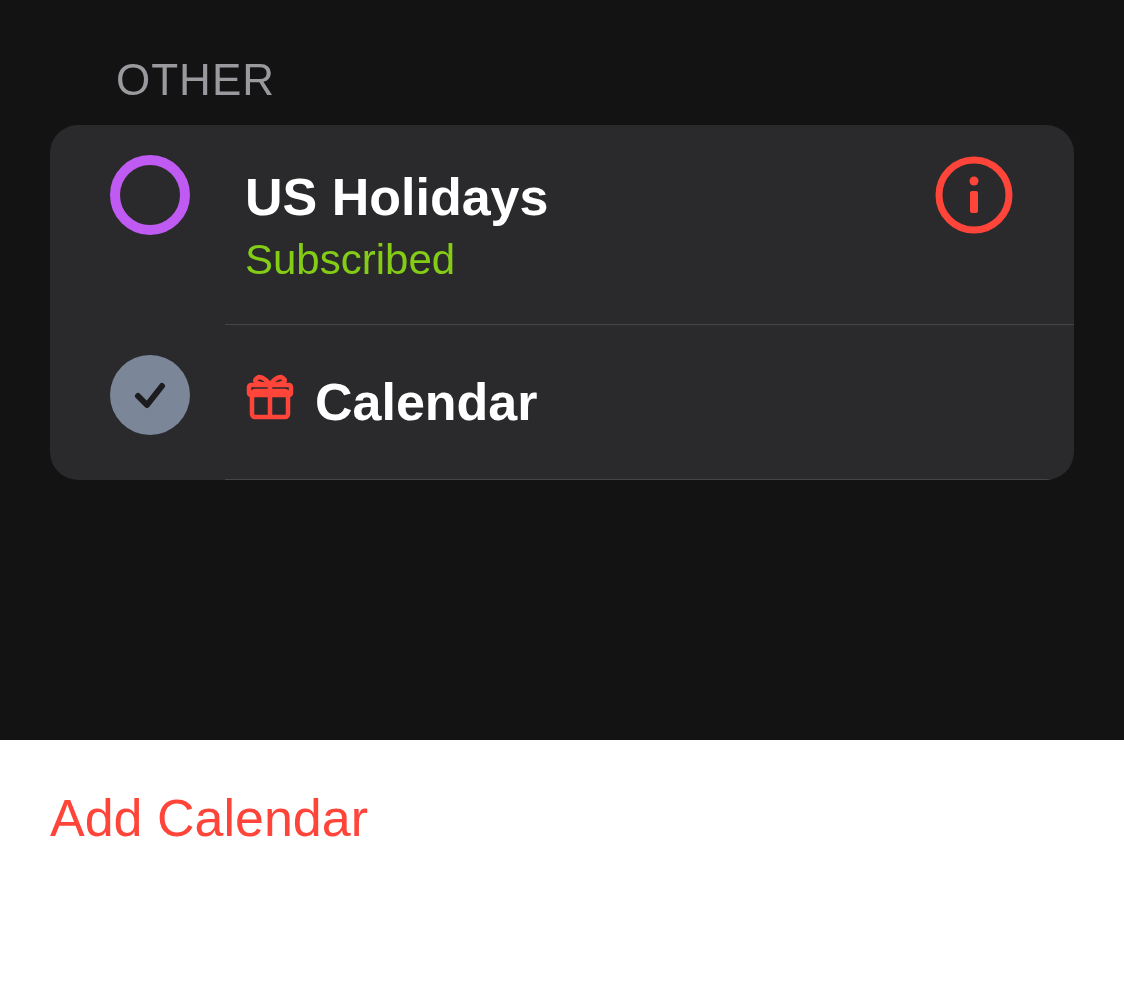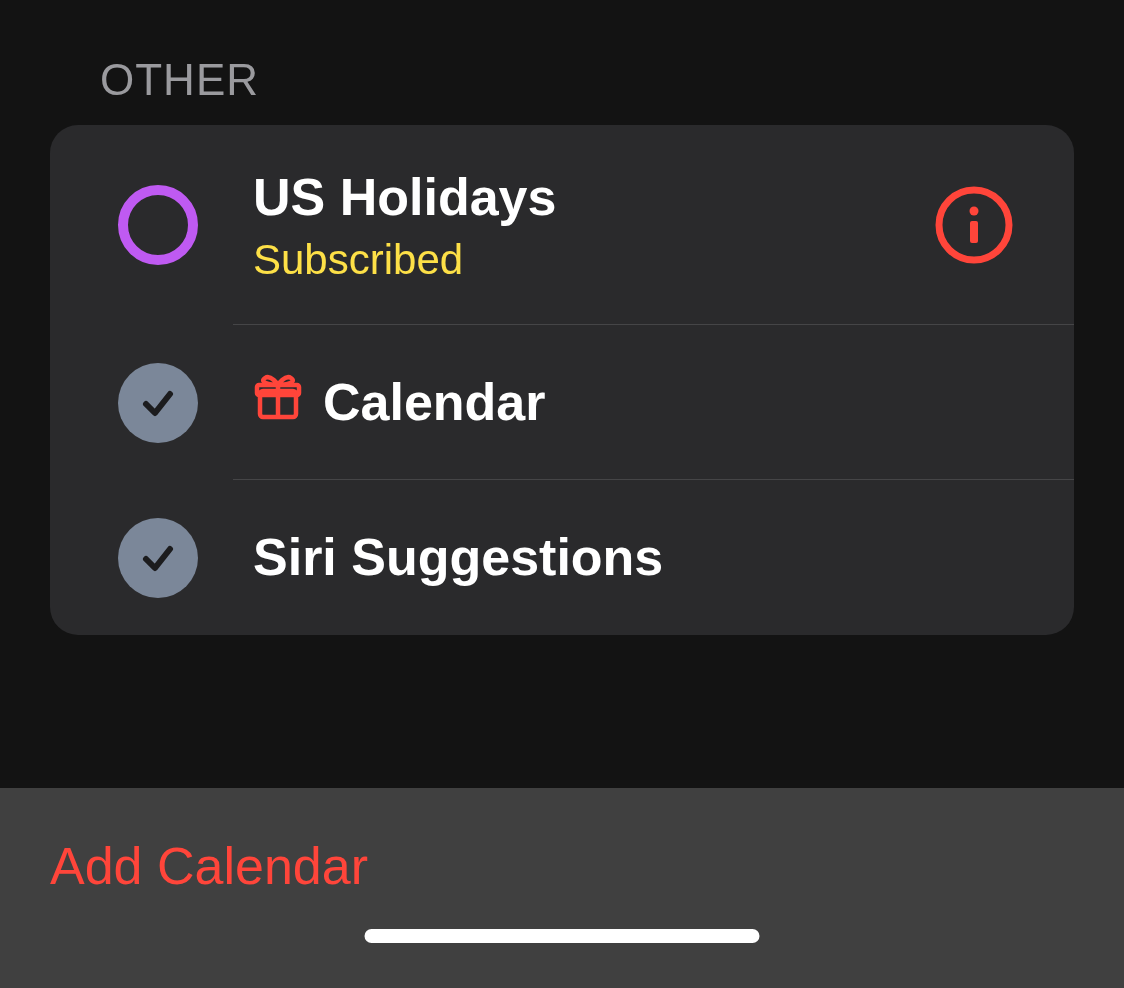--- a/index.html
+++ b/index.html
@@ -14,34 +14,33 @@
       font-family: -apple-system, BlinkMacSystemFont, 'Segoe UI', sans-serif;
       overflow: hidden;
       position: relative;
     }
     .section-header {
       color: #9a9a9e;
       font-size: 44px;
       font-weight: 400;
       letter-spacing: 1px;
       padding: 55px 0 20px 100px;
+      margin-left: 16px;
     }
     .card {
       background: #2a2a2c;
       border-radius: 28px;
       margin: 0 50px;
       overflow: hidden;
     }
     .row {
       display: flex;
-      align-items: center;
       padding: 30px 60px;
       position: relative;
       min-height: 155px;
-      margin-left: 8px;
     }
     .row-tall {
       min-height: 200px;
     }
     .divider {
       position: absolute;
       bottom: 0;
       left: 175px;
       right: 0;
       height: 1px;
@@ -77,43 +76,43 @@
     .row-title {
       color: #ffffff;
       font-size: 52px;
       font-weight: 600;
       line-height: 1.2;
       display: flex;
       align-items: center;
       gap: 20px;
     }
     .row-subtitle {
-      color: #fde047;
+      color: #84cc16;
       font-size: 42px;
       font-weight: 400;
       margin-top: 8px;
     }
     .info-button {
       width: 80px;
       height: 80px;
       flex-shrink: 0;
       cursor: pointer;
     }
     .gift-icon {
       width: 50px;
       height: 50px;
       flex-shrink: 0;
     }
     .toolbar {
       position: absolute;
       bottom: 0;
       left: 0;
       right: 0;
-      height: 200px;
-      background: #404040;
+      height: 248px;
+      background: #ffffff;
       display: flex;
       justify-content: space-between;
       align-items: flex-start;
       padding: 48px 50px 0 50px;
     }
     .toolbar-button {
       color: #ff453a;
       font-size: 52px;
       font-weight: 400;
       background: none;
@@ -171,29 +170,19 @@
             <path d="M25 14 C25 14 18 3 12 7 C6 11 16 14 25 14" stroke="#ff453a" stroke-width="4.5" fill="none"></path>
             <path d="M25 14 C25 14 32 3 38 7 C44 11 34 14 25 14" stroke="#ff453a" stroke-width="4.5" fill="none"></path>
           </svg>
         </span>
         <span>Calendar</span>
       </div>
     </div>
     <div class="divider"></div>
   </div>
 
-  <div class="row">
-    <div class="check-circle check-filled">
-      <svg class="checkmark" viewBox="0 0 40 40">
-        <path d="M8 21 L17 30 L32 11" stroke="#1c1c1e" stroke-width="6" fill="none" stroke-linecap="round" stroke-linejoin="round"></path>
-      </svg>
-    </div>
-    <div class="row-content">
-      <div class="row-title">Siri Suggestions</div>
-    </div>
-  </div>
 
 </div>
 
 <div class="toolbar">
   <button class="toolbar-button">Add Calendar</button>
   <div class="home-indicator"></div>
 </div>
 
 </body></html>

